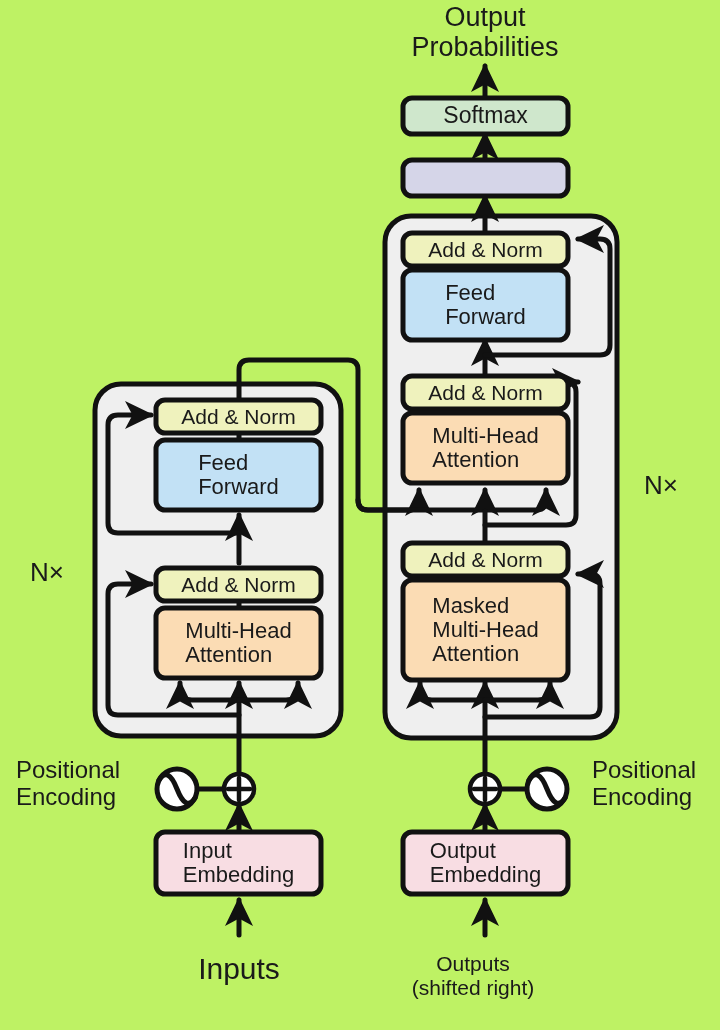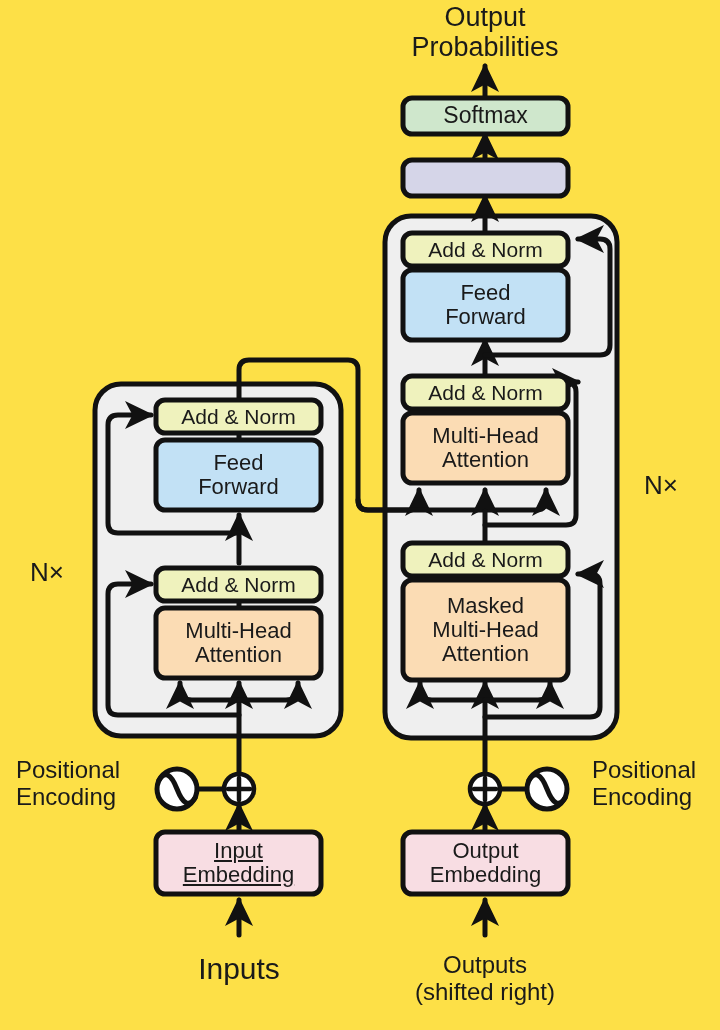--- a/index.html
+++ b/index.html
@@ -4,21 +4,21 @@
 <style>
   html, body {
     margin: 0;
     padding: 0;
     background: #ffffff;
   }
   #stage {
     position: relative;
     width: 720px;
     height: 1030px;
-    background: #fde047;
+    background: #bef264;
     overflow: hidden;
     font-family: "Liberation Sans", "DejaVu Sans", sans-serif;
   }
   #svg-layer {
     position: absolute;
     left: 0; top: 0;
     width: 720px;
     height: 1030px;
   }
   .txt {
@@ -27,21 +27,21 @@
     text-align: center;
     line-height: 1.12;
     white-space: pre;
     pointer-events: none;
   }
   .box-label {
     position: absolute;
     display: flex;
     align-items: center;
     justify-content: center;
-    text-align: center;
+    text-align: left;
     line-height: 1.1;
     color: #1a1a1a;
     pointer-events: none;
   }
   .free-label {
     position: absolute;
     color: #1a1a1a;
     line-height: 1.14;
   }
 </style>
@@ -182,34 +182,34 @@
   <div class="box-label" style="left:156px; top:400px; width:165px; height:33px; font-size:21px;">Add &amp; Norm</div>
 
   <div class="box-label" style="left:156px; top:440px; width:165px; height:70px; font-size:22px; white-space:pre;">Feed
 Forward</div>
 
   <div class="box-label" style="left:156px; top:568px; width:165px; height:33px; font-size:21px;">Add &amp; Norm</div>
 
   <div class="box-label" style="left:156px; top:608px; width:165px; height:70px; font-size:22px; white-space:pre;">Multi-Head
 Attention</div>
 
-  <div class="box-label" style="left:156px; top:832px; width:165px; height:62px; font-size:22px; white-space:pre;text-decoration:underline;">Input
+  <div class="box-label" style="left:156px; top:832px; width:165px; height:62px; font-size:22px; white-space:pre;">Input
 Embedding</div>
 
   <div class="box-label" style="left:403px; top:832px; width:165px; height:62px; font-size:22px; white-space:pre;">Output
 Embedding</div>
 
   <div class="free-label" style="left:16px; top:756px; width:140px; font-size:24px; white-space:pre; text-align:left;">Positional
 Encoding</div>
 
   <div class="free-label" style="left:592px; top:756px; width:140px; font-size:24px; white-space:pre; text-align:left;">Positional
 Encoding</div>
 
   <div class="free-label" style="left:30px; top:558px; width:70px; font-size:26px; text-align:left;">N×</div>
 
   <div class="free-label" style="left:644px; top:471px; width:70px; font-size:26px; text-align:left;">N×</div>
 
   <div class="txt" style="left:159px; top:952px; width:160px; font-size:30px;">Inputs</div>
 
-  <div class="txt" style="left:385px; top:952px; width:200px; font-size:24px;">Outputs
+  <div class="txt" style="left:373px; top:952px; width:200px; font-size:21px;">Outputs
 (shifted right)</div>
 
 </div>
 
 </body></html>

